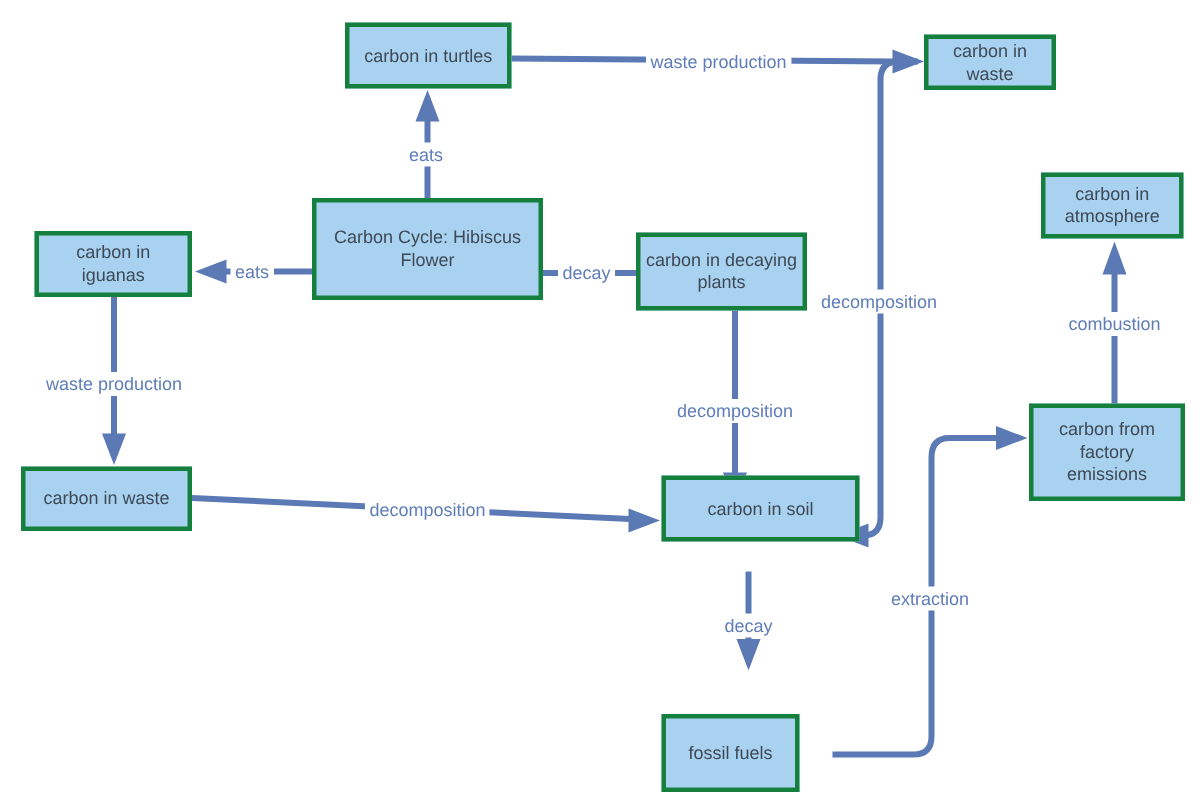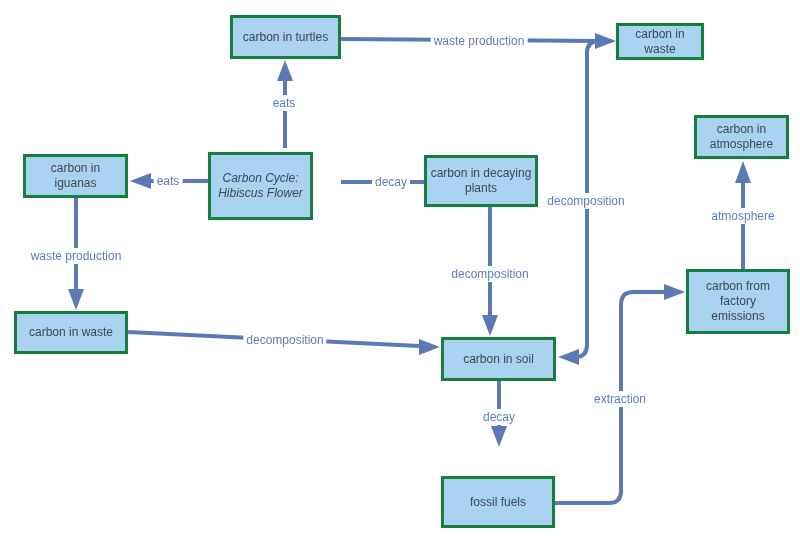--- a/index.html
+++ b/index.html
@@ -96,35 +96,35 @@
       <path d="M555,503 H609 Q621,503 621,491 V305 Q621,292 633,292 H665"></path>
       <polygon points="685,292 664,284 664,300" fill="#5b79b4" stroke="none"></polygon>
     </g>
 
     <g>
       <path d="M743,269 V182"></path>
       <polygon points="743,161 735,183 751,183" fill="#5b79b4" stroke="none"></polygon>
     </g>
   </svg>
 
-  <div class="node" style="left:208px; top:152px; width:105px; height:68px;font-style:italic;">Carbon Cycle: Hibiscus Flower</div>
+  <div class="node" style="left:208px; top:132px; width:154px; height:68px;">Carbon Cycle: Hibiscus Flower</div>
 
   <div class="node" style="left:230px; top:15px; width:111px; height:44px;">carbon in turtles</div>
 
   <div class="node" style="left:23px; top:154px; width:105px; height:44px;text-align:center;">carbon in iguanas</div>
 
   <div class="node" style="left:424px; top:155px; width:114px; height:52px;">carbon in decaying plants</div>
 
   <div class="node" style="left:616px; top:23px; width:88px; height:37px;">carbon in waste</div>
 
   <div class="node" style="left:14px; top:311px; width:114px; height:43px;">carbon in waste</div>
 
-  <div class="node" style="left:441px; top:337px; width:115px; height:44px;">carbon in soil</div>
+  <div class="node" style="left:441px; top:317px; width:132px; height:44px;">carbon in soil</div>
 
-  <div class="node" style="left:441px; top:476px; width:114px; height:52px;text-align:right;">fossil fuels</div>
+  <div class="node" style="left:441px; top:476px; width:92px; height:52px;text-align:right;">fossil fuels</div>
 
   <div class="node" style="left:686px; top:269px; width:104px; height:65px;">carbon from factory emissions</div>
 
   <div class="node" style="left:694px; top:115px; width:95px; height:44px;">carbon in atmosphere</div>
 
   <span class="edge-label" style="left:284px; top:103px;">eats</span>
 
   <span class="edge-label" style="left:168px; top:181px;">eats</span>
 
   <span class="edge-label" style="left:391px; top:182px;">decay</span>
@@ -136,15 +136,15 @@
   <span class="edge-label" style="left:586px; top:201px;">decomposition</span>
 
   <span class="edge-label" style="left:490px; top:274px;">decomposition</span>
 
   <span class="edge-label" style="left:285px; top:340px;">decomposition</span>
 
   <span class="edge-label" style="left:499px; top:417px;">decay</span>
 
   <span class="edge-label" style="left:620px; top:399px;">extraction</span>
 
-  <span class="edge-label" style="left:743px; top:216px;">atmosphere</span>
+  <span class="edge-label" style="left:743px; top:216px;">combustion</span>
 
 </div>
 
 </body></html>

